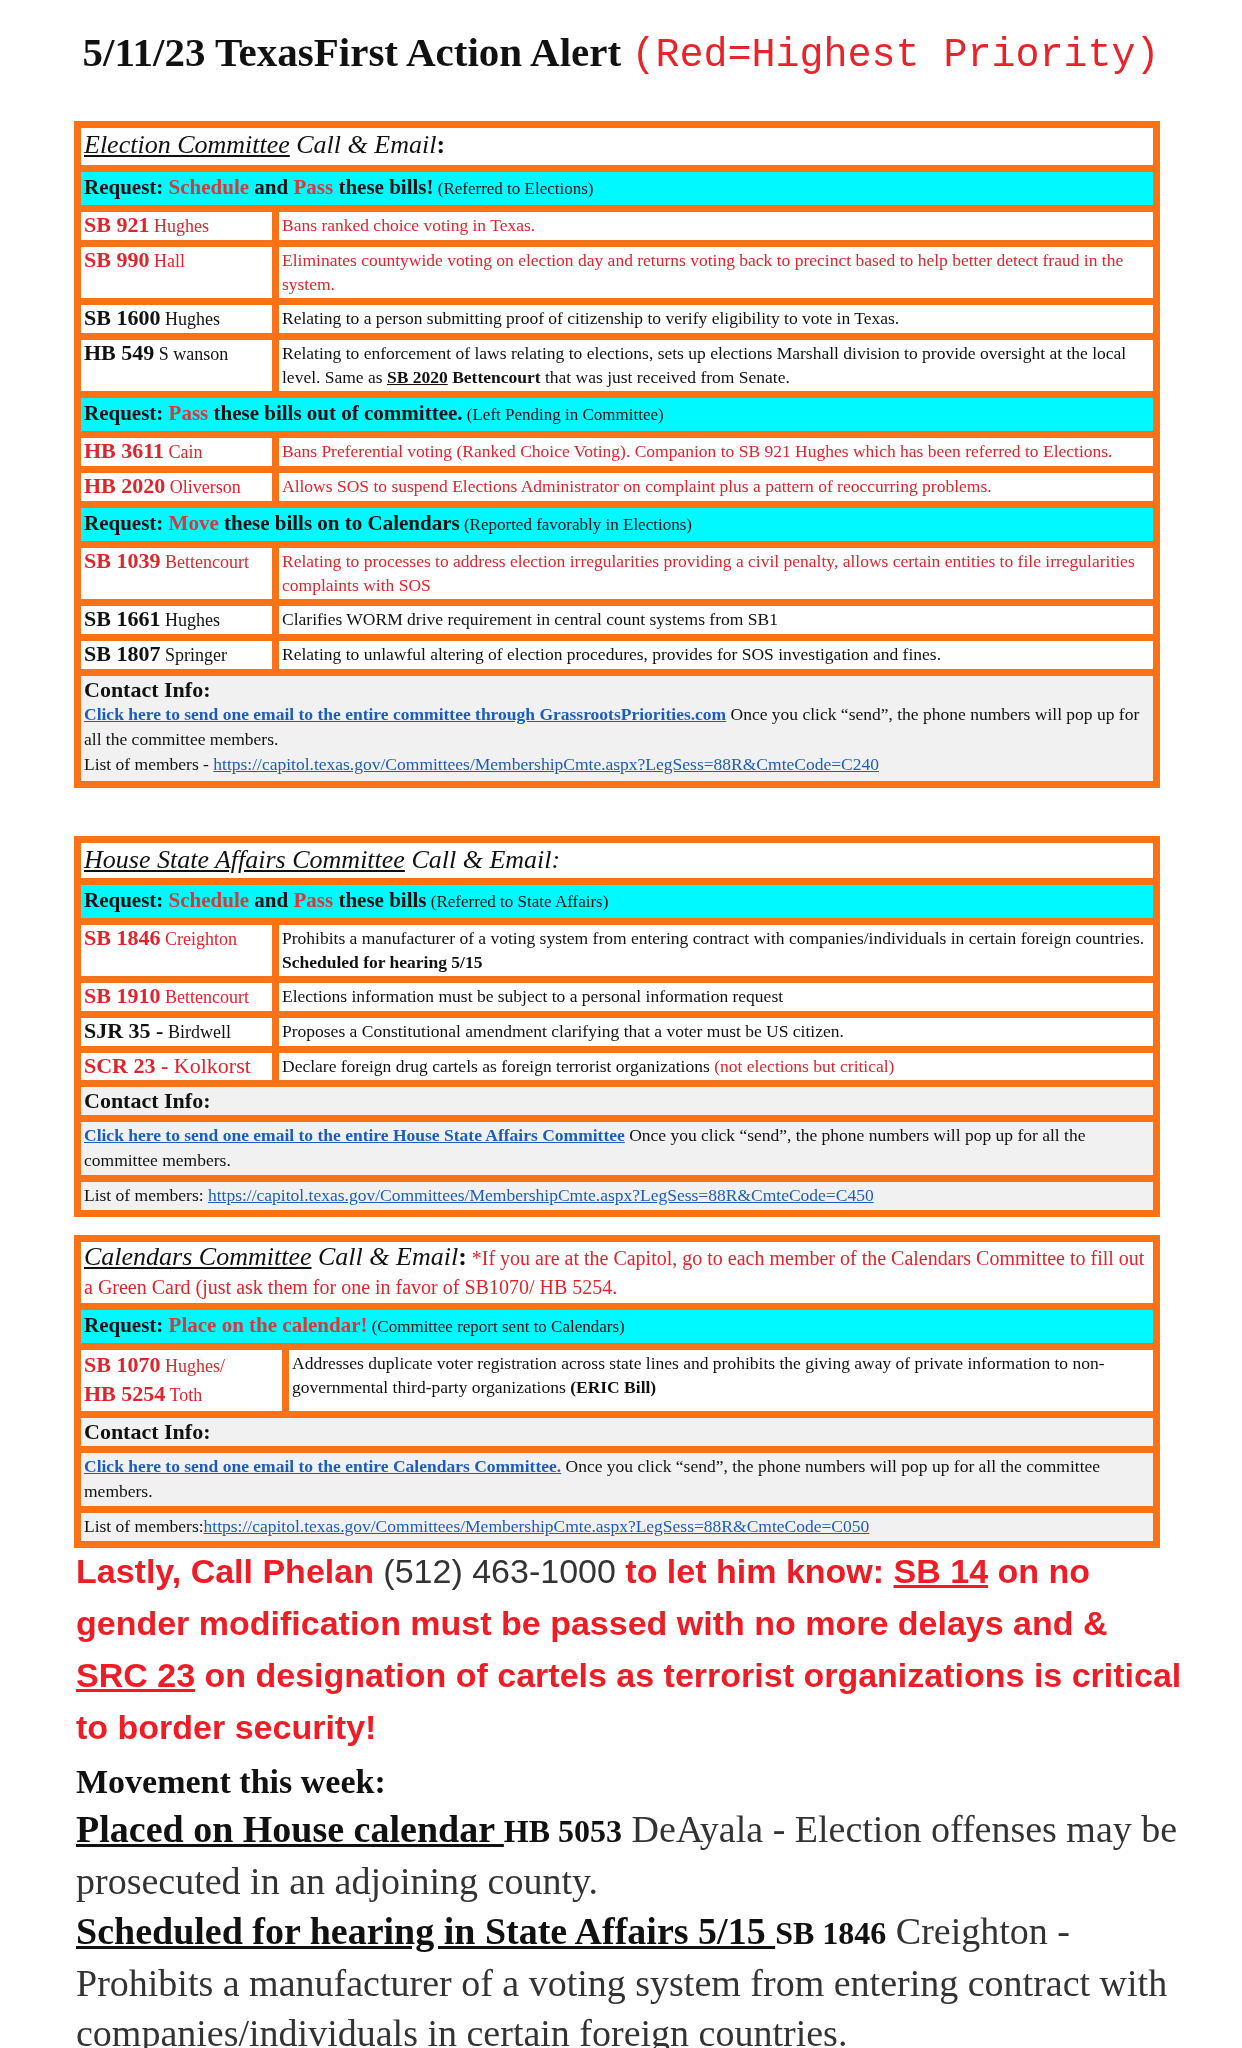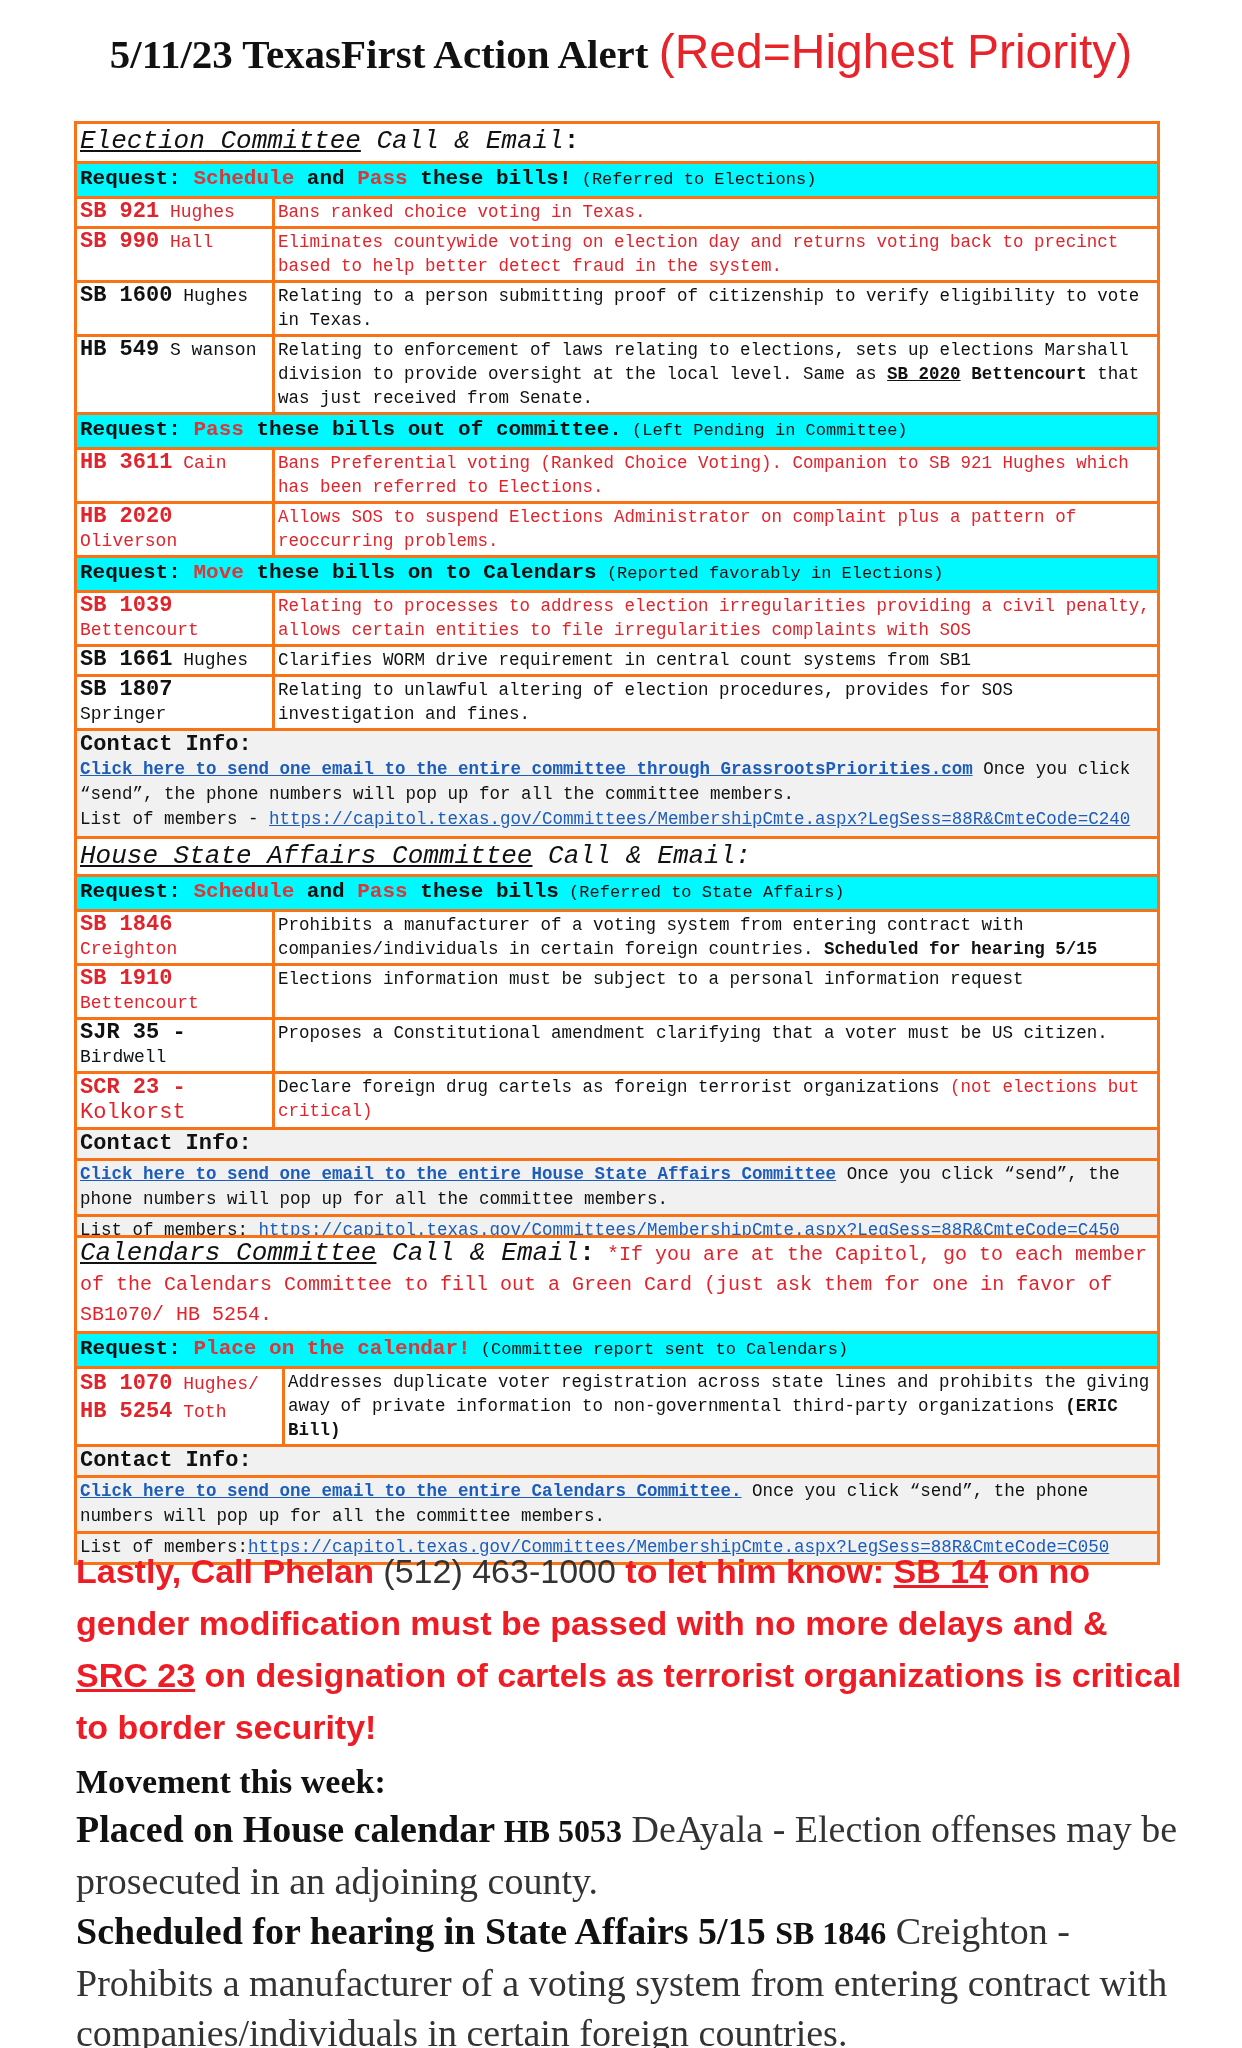--- a/index.html
+++ b/index.html
@@ -1,22 +1,22 @@
 <!DOCTYPE html>
 <html><head>
 <meta charset="utf-8">
 <style>
   html, body { margin:0; padding:0; background:#ffffff; }
   body { width:1242px; height:2048px; position:relative; overflow:hidden; font-family:"Liberation Serif", serif; color:#111; }
   .title { position:absolute; left:0; top:22px; width:1242px; text-align:center; font-size:41px; line-height:60px; white-space:nowrap; }
   .title .main { font-weight:bold; font-family:"Liberation Serif", serif; color:#111; }
-  .title .prio { font-family:Liberation Sans, sans-serif; color:#e8232a; font-size:48px;margin-top:20px; }
+  .title .prio { font-family:Liberation Mono, monospace; color:#e8232a; font-size:40px;margin-top:20px; }
 
   table.cmte { position:absolute; left:74px; width:1086px; border-collapse:collapse; table-layout:fixed; font-family:"Liberation Serif", serif; }
-  table.cmte td { border:3px solid #f97316; padding:1px 3px 2px 3px; vertical-align:top;font-family:Liberation Mono, monospace; }
+  table.cmte td { border:7px solid #f97316; padding:1px 3px 2px 3px; vertical-align:top; }
   .hdr td { font-size:26px; line-height:32px; background:#fff; }
   .hdr .cname { font-style:italic; text-decoration:underline; }
   .hdr .ctail { font-style:italic; }
   .hdr .colon { font-weight:bold; font-style:normal; }
   .req td { background:#00f8ff; font-size:21px; line-height:28px;margin-left:31px; }
   .req .b { font-weight:bold; color:#111; }
   .req .r { font-weight:bold; color:#d8383a; }
   .req .note { font-size:17px; font-weight:normal; }
   .bill td { font-size:17.5px; line-height:24px; background:#fff;margin-left:48px; }
   .bill .num { font-weight:bold; font-size:22px; }
@@ -28,21 +28,21 @@
   a.lnk { color:#1c5dbb; text-decoration:underline; }
   a.lnk.bold { font-weight:bold; }
 
   .phelan { position:absolute; left:76px; top:1545px; width:1110px; font-family:"Liberation Sans", sans-serif; font-weight:bold; color:#ee1c25; font-size:34px; line-height:52px; }
   .phelan .phone { font-weight:normal; color:#333; }
   .phelan u { text-decoration:underline; }
 
   .movement { position:absolute; left:76px; top:1760px; width:1120px; font-family:"Liberation Serif", serif; color:#111; }
   .movement .mh { font-weight:bold; font-size:34px; line-height:44px; }
   .movement p { margin:0; font-size:38px; line-height:50px; }
-  .movement .bb { font-weight:bold; }
+  .movement .bb { font-weight:bold;text-decoration:underline; }
   .movement .bs { font-weight:bold; font-size:32px; }
   .movement .gray { color:#333; }
 </style>
 </head>
 <body>
 
 <div class="title">
   <span class="main">5/11/23 TexasFirst Action Alert</span>
   <span class="prio">(Red=Highest Priority)</span>
 </div>

